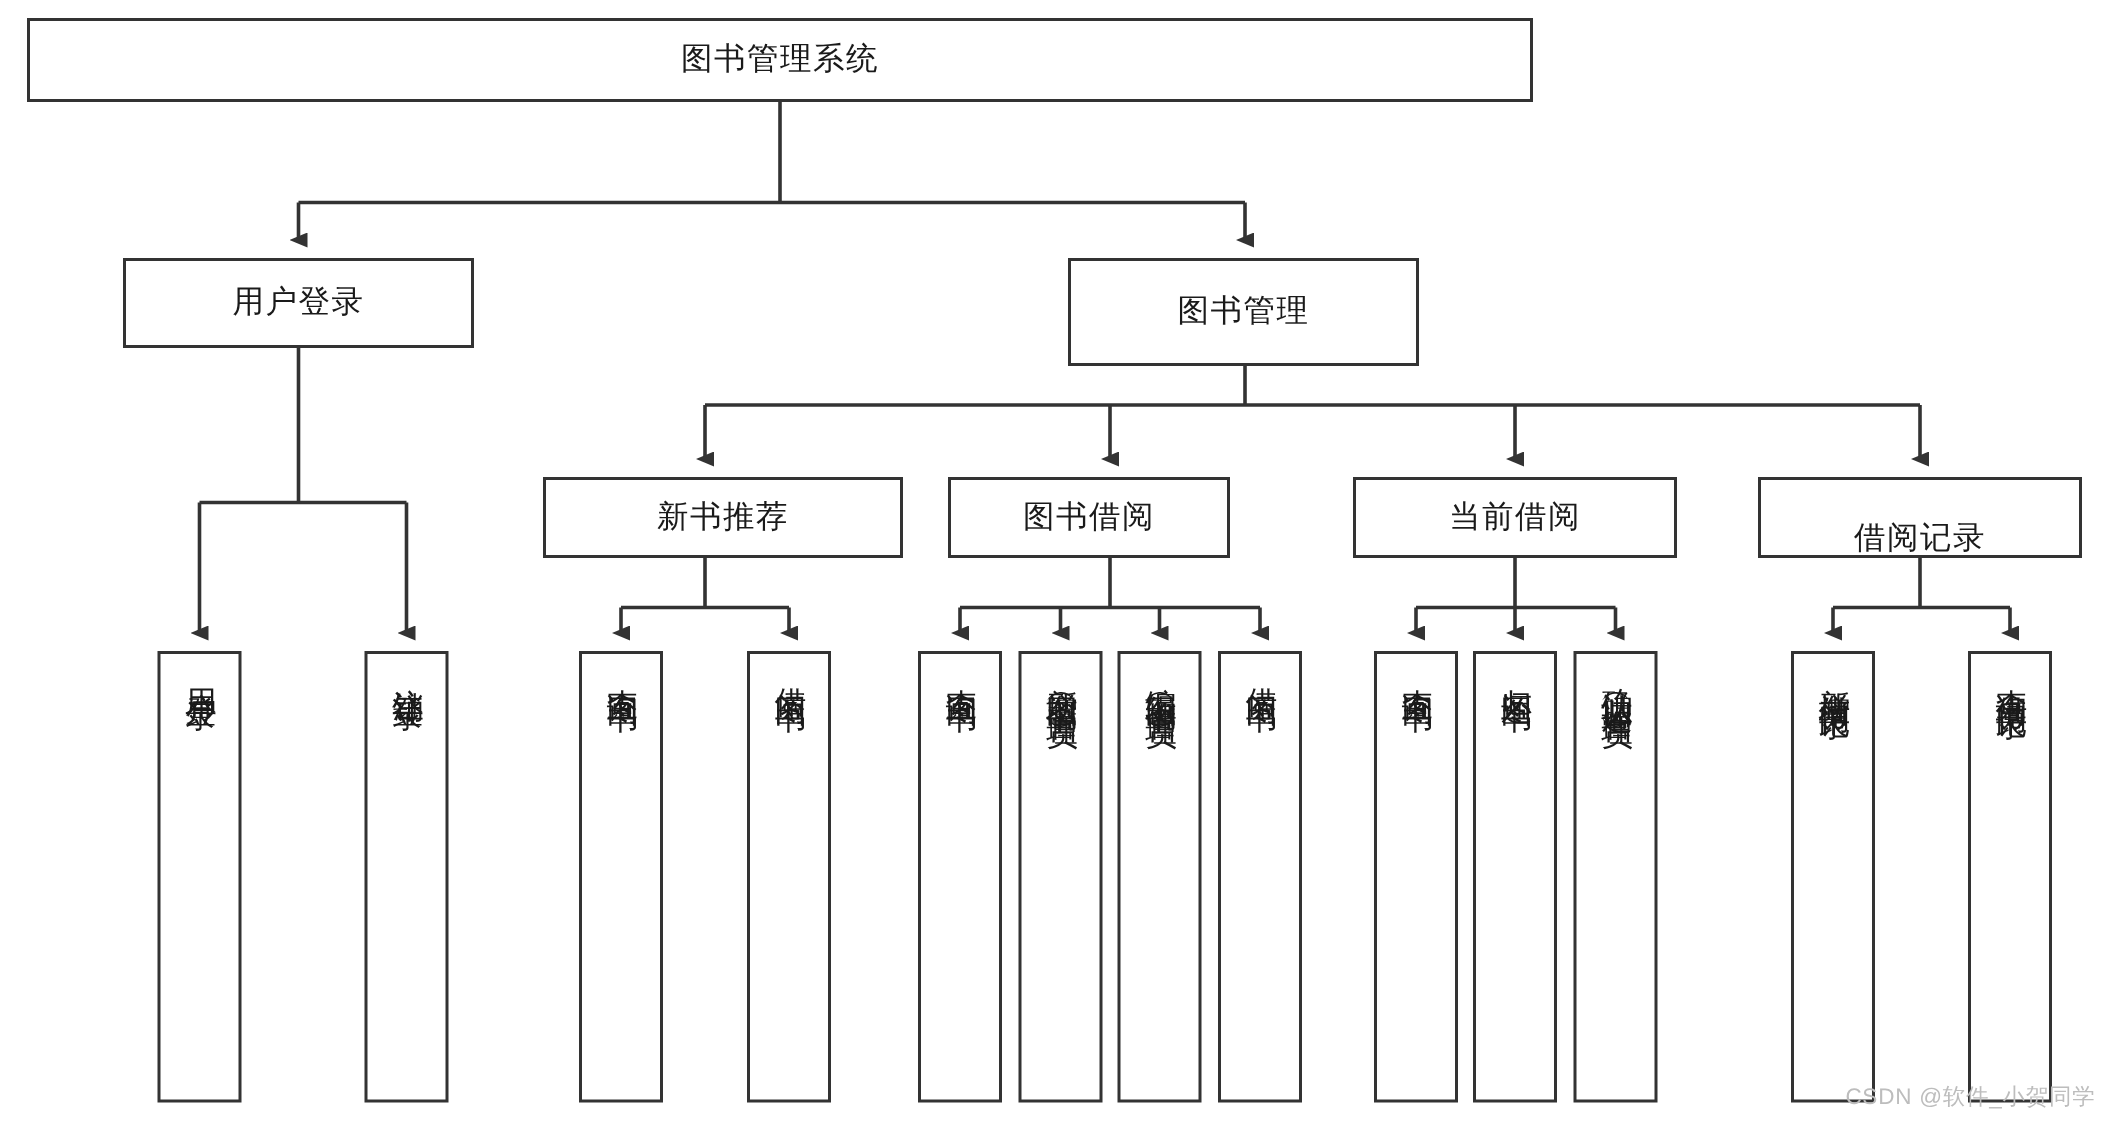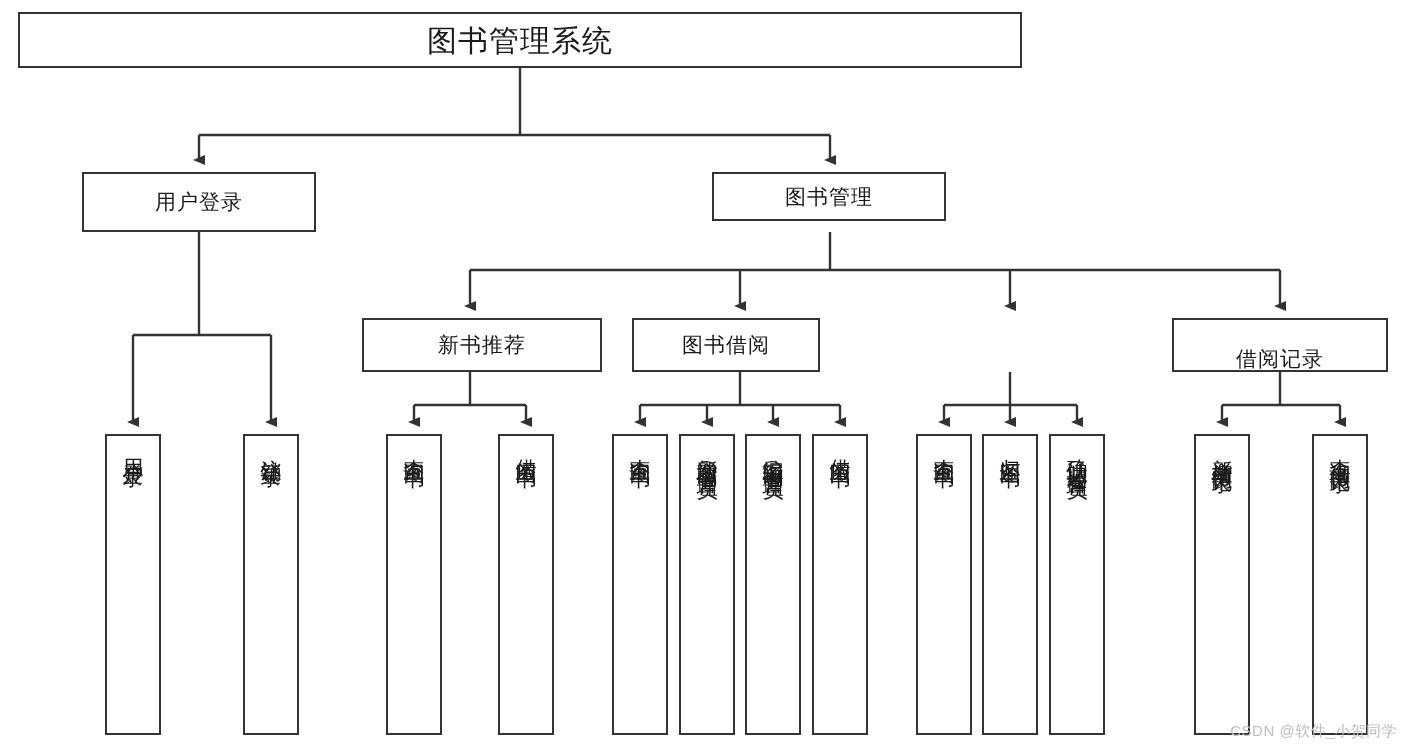--- a/index.html
+++ b/index.html
@@ -35,21 +35,21 @@
     justify-content: center;
     color: #1a1a1a;
   }
   .node-h {
     font-size: 21px;
     letter-spacing: 1px;
     line-height: 1.1;
     white-space: nowrap;
   }
   .node-root {
-    font-size: 30px;
+    font-size: 21px;
   }
   .node-v {
     align-items: flex-start;
     justify-content: center;
     padding-top: 6px;
   }
   .vtext {
     writing-mode: vertical-rl;
     text-orientation: upright;
     font-size: 21px;
@@ -125,30 +125,33 @@
     </g>
   </svg>
 
   <div class="node node-h node-root" style="left:18px; top:12px; width:1004px; height:56px;">
     <span>图书管理系统</span>
   </div>
 
   <div class="node node-h" style="left:82px; top:172px; width:234px; height:60px;">
     <span>用户登录</span>
   </div>
-  <div class="node node-h" style="left:712px; top:172px; width:234px; height:49px;">
+  <div class="node node-h" style="left:712px; top:172px; width:234px; height:72px;">
     <span>图书管理</span>
   </div>
 
   <div class="node node-h" style="left:362px; top:318px; width:240px; height:54px;">
     <span>新书推荐</span>
   </div>
   <div class="node node-h" style="left:632px; top:318px; width:188px; height:54px;">
     <span>图书借阅</span>
   </div>
+  <div class="node node-h" style="left:902px; top:318px; width:216px; height:54px;">
+    <span>当前借阅</span>
+  </div>
   <div class="node node-h" style="left:1172px; top:318px; width:216px; height:54px;align-items:flex-end;">
     <span>借阅记录</span>
   </div>
 
   <div class="node node-v" style="left:105px; top:434px; width:56px; height:301px;">
     <span class="vtext">用户登录</span>
   </div>
   <div class="node node-v" style="left:243px; top:434px; width:56px; height:301px;">
     <span class="vtext">注销登录</span>
   </div>

